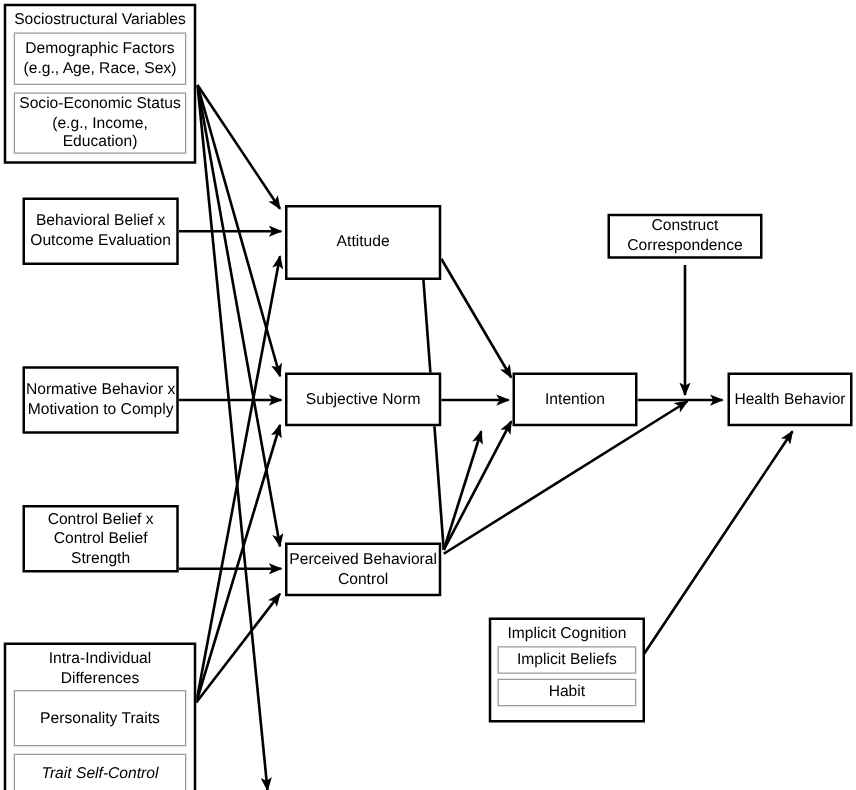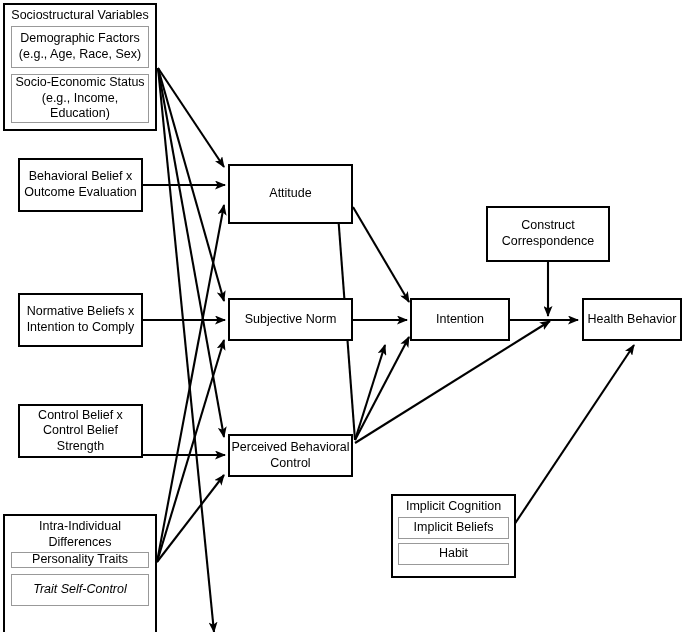--- a/index.html
+++ b/index.html
@@ -128,31 +128,31 @@
         <span>Socio-Economic Status (e.g., Income, Education)</span>
       </div>
     </div>
   </div>
 
   <div class="node" style="left:18px; top:158px; width:125px; height:54px;">
     <span>Behavioral Belief x Outcome Evaluation</span>
   </div>
 
   <div class="node" style="left:18px; top:293px; width:125px; height:54px;">
-    <span>Normative Beliefs x Intention to Comply</span>
+    <span>Normative Behavior x Motivation to Comply</span>
   </div>
 
   <div class="node" style="left:18px; top:404px; width:125px; height:54px;">
     <span>Control Belief x Control Belief Strength</span>
   </div>
 
   <div class="group-box" style="left:3px; top:514px; width:154px; height:120px;">
     <div class="group-title">Intra-Individual Differences</div>
     <div class="inner-wrap">
-      <div class="sub-box" style="height:16px;">
+      <div class="sub-box" style="height:45px;">
         <span>Personality Traits</span>
       </div>
       <div class="sub-box" style="height:32px;font-style:italic;">
         <span>Trait Self-Control</span>
       </div>
     </div>
   </div>
 
   <div class="node" style="left:228px; top:164px; width:125px; height:60px;">
     <span>Attitude</span>
@@ -163,21 +163,21 @@
   </div>
 
   <div class="node" style="left:228px; top:434px; width:125px; height:43px;">
     <span>Perceived Behavioral Control</span>
   </div>
 
   <div class="node" style="left:410px; top:298px; width:100px; height:43px;">
     <span>Intention</span>
   </div>
 
-  <div class="node" style="left:486px; top:171px; width:124px; height:56px;margin-top:35px;">
+  <div class="node" style="left:486px; top:171px; width:124px; height:36px;">
     <span>Construct Correspondence</span>
   </div>
 
   <div class="node" style="left:582px; top:298px; width:100px; height:43px;">
     <span>Health Behavior</span>
   </div>
 
   <div class="group-box" style="left:391px; top:494px; width:125px; height:84px;">
     <div class="group-title">Implicit Cognition</div>
     <div class="inner-wrap" style="gap:4px; padding:0 5px 5px 5px;">

